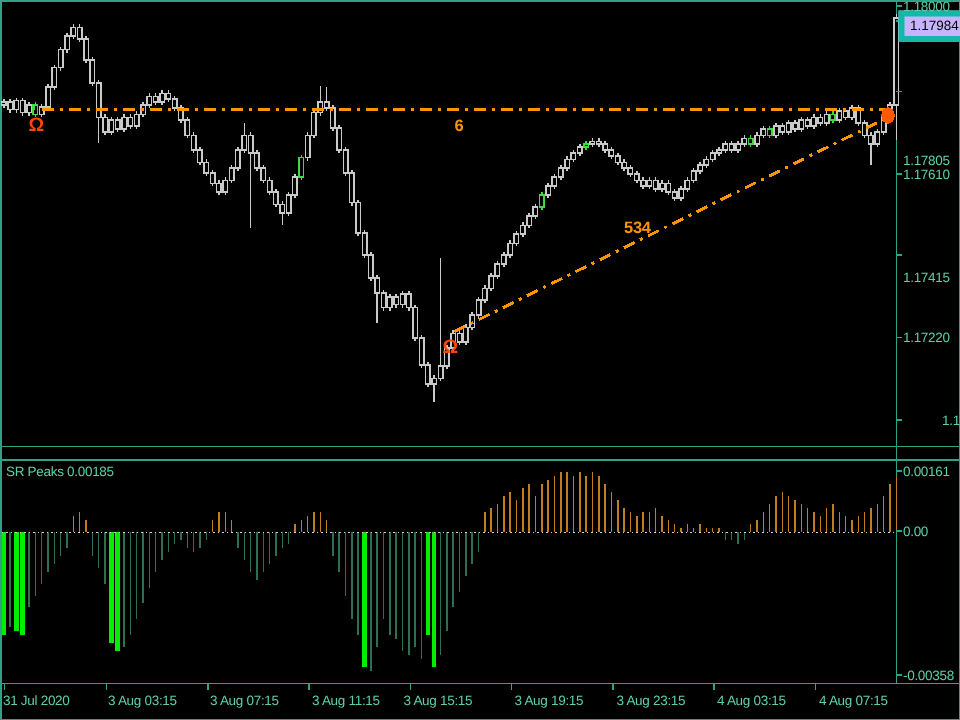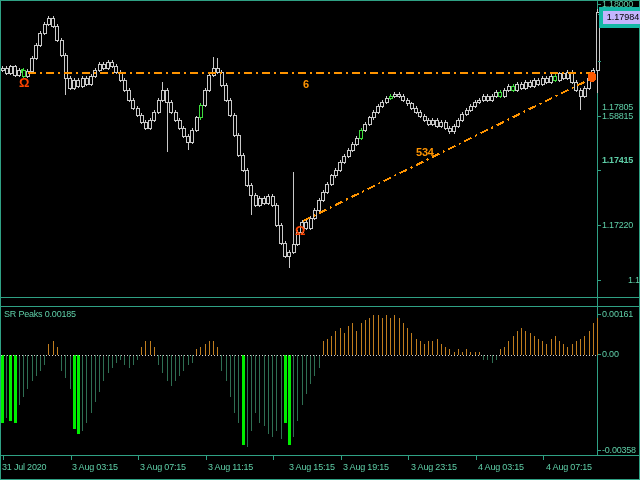--- a/index.html
+++ b/index.html
@@ -485,30 +485,30 @@
 
   <div class="price-box" style="left:599px;top:7px;width:36px;text-align:center;">1.17984</div>
 
   <div id="dyn-labels">
       <div class="lbl trend-lbl" style="left: 303px; top: 79px;">6</div>
       <div class="lbl trend-lbl" style="left: 416px; top: 147px;">534</div>
       <div class="lbl omega" style="left: 19px; top: 76px;">Ω</div>
       <div class="lbl omega" style="left: 295px; top: 224px;">Ω</div>
       <div class="lbl axis-lbl" style="left: 602px; top: -1px; text-align: center;">1.18000</div>
       <div class="lbl axis-lbl" style="left: 602px; top: 56px; margin-top: 46px;">1.17805</div>
-      <div class="lbl axis-lbl" style="left: 602px; top: 111px;">1.58815</div>
-      <div class="lbl axis-lbl" style="left: 602px; top: 155px; font-weight: bold;">1.17415</div>
+      <div class="lbl axis-lbl" style="left: 602px; top: 111px;">1.17610</div>
+      <div class="lbl axis-lbl" style="left: 602px; top: 180px;">1.17415</div>
       <div class="lbl axis-lbl" style="left: 602px; top: 220px;">1.17220</div>
       <div class="lbl axis-lbl" style="left: 628px; top: 275px;">1.17025</div>
       <div class="lbl axis-lbl" style="left: 602px; top: 309px; text-align: right;">0.00161</div>
       <div class="lbl axis-lbl" style="left: 602px; top: 349px;">0.00</div>
       <div class="lbl axis-lbl" style="left: 602px; top: 445px;">-0.00358</div>
       <div class="lbl axis-lbl" style="left: 2px; top: 462px;">31 Jul 2020</div>
       <div class="lbl axis-lbl" style="left: 72px; top: 462px;">3 Aug 03:15</div>
       <div class="lbl axis-lbl" style="left: 140px; top: 462px; text-align: right;">3 Aug 07:15</div>
       <div class="lbl axis-lbl" style="left: 208px; top: 462px;">3 Aug 11:15</div>
-      <div class="lbl axis-lbl" style="left: 289px; top: 462px;">3 Aug 15:15</div>
+      <div class="lbl axis-lbl" style="left: 269px; top: 462px;">3 Aug 15:15</div>
       <div class="lbl axis-lbl" style="left: 343px; top: 462px;">3 Aug 19:15</div>
       <div class="lbl axis-lbl" style="left: 411px; top: 462px;">3 Aug 23:15</div>
       <div class="lbl axis-lbl" style="left: 478px; top: 462px;">4 Aug 03:15</div>
       <div class="lbl axis-lbl" style="left: 546px; top: 462px;">4 Aug 07:15</div>
     </div>
 </div>
 
 </body></html>

